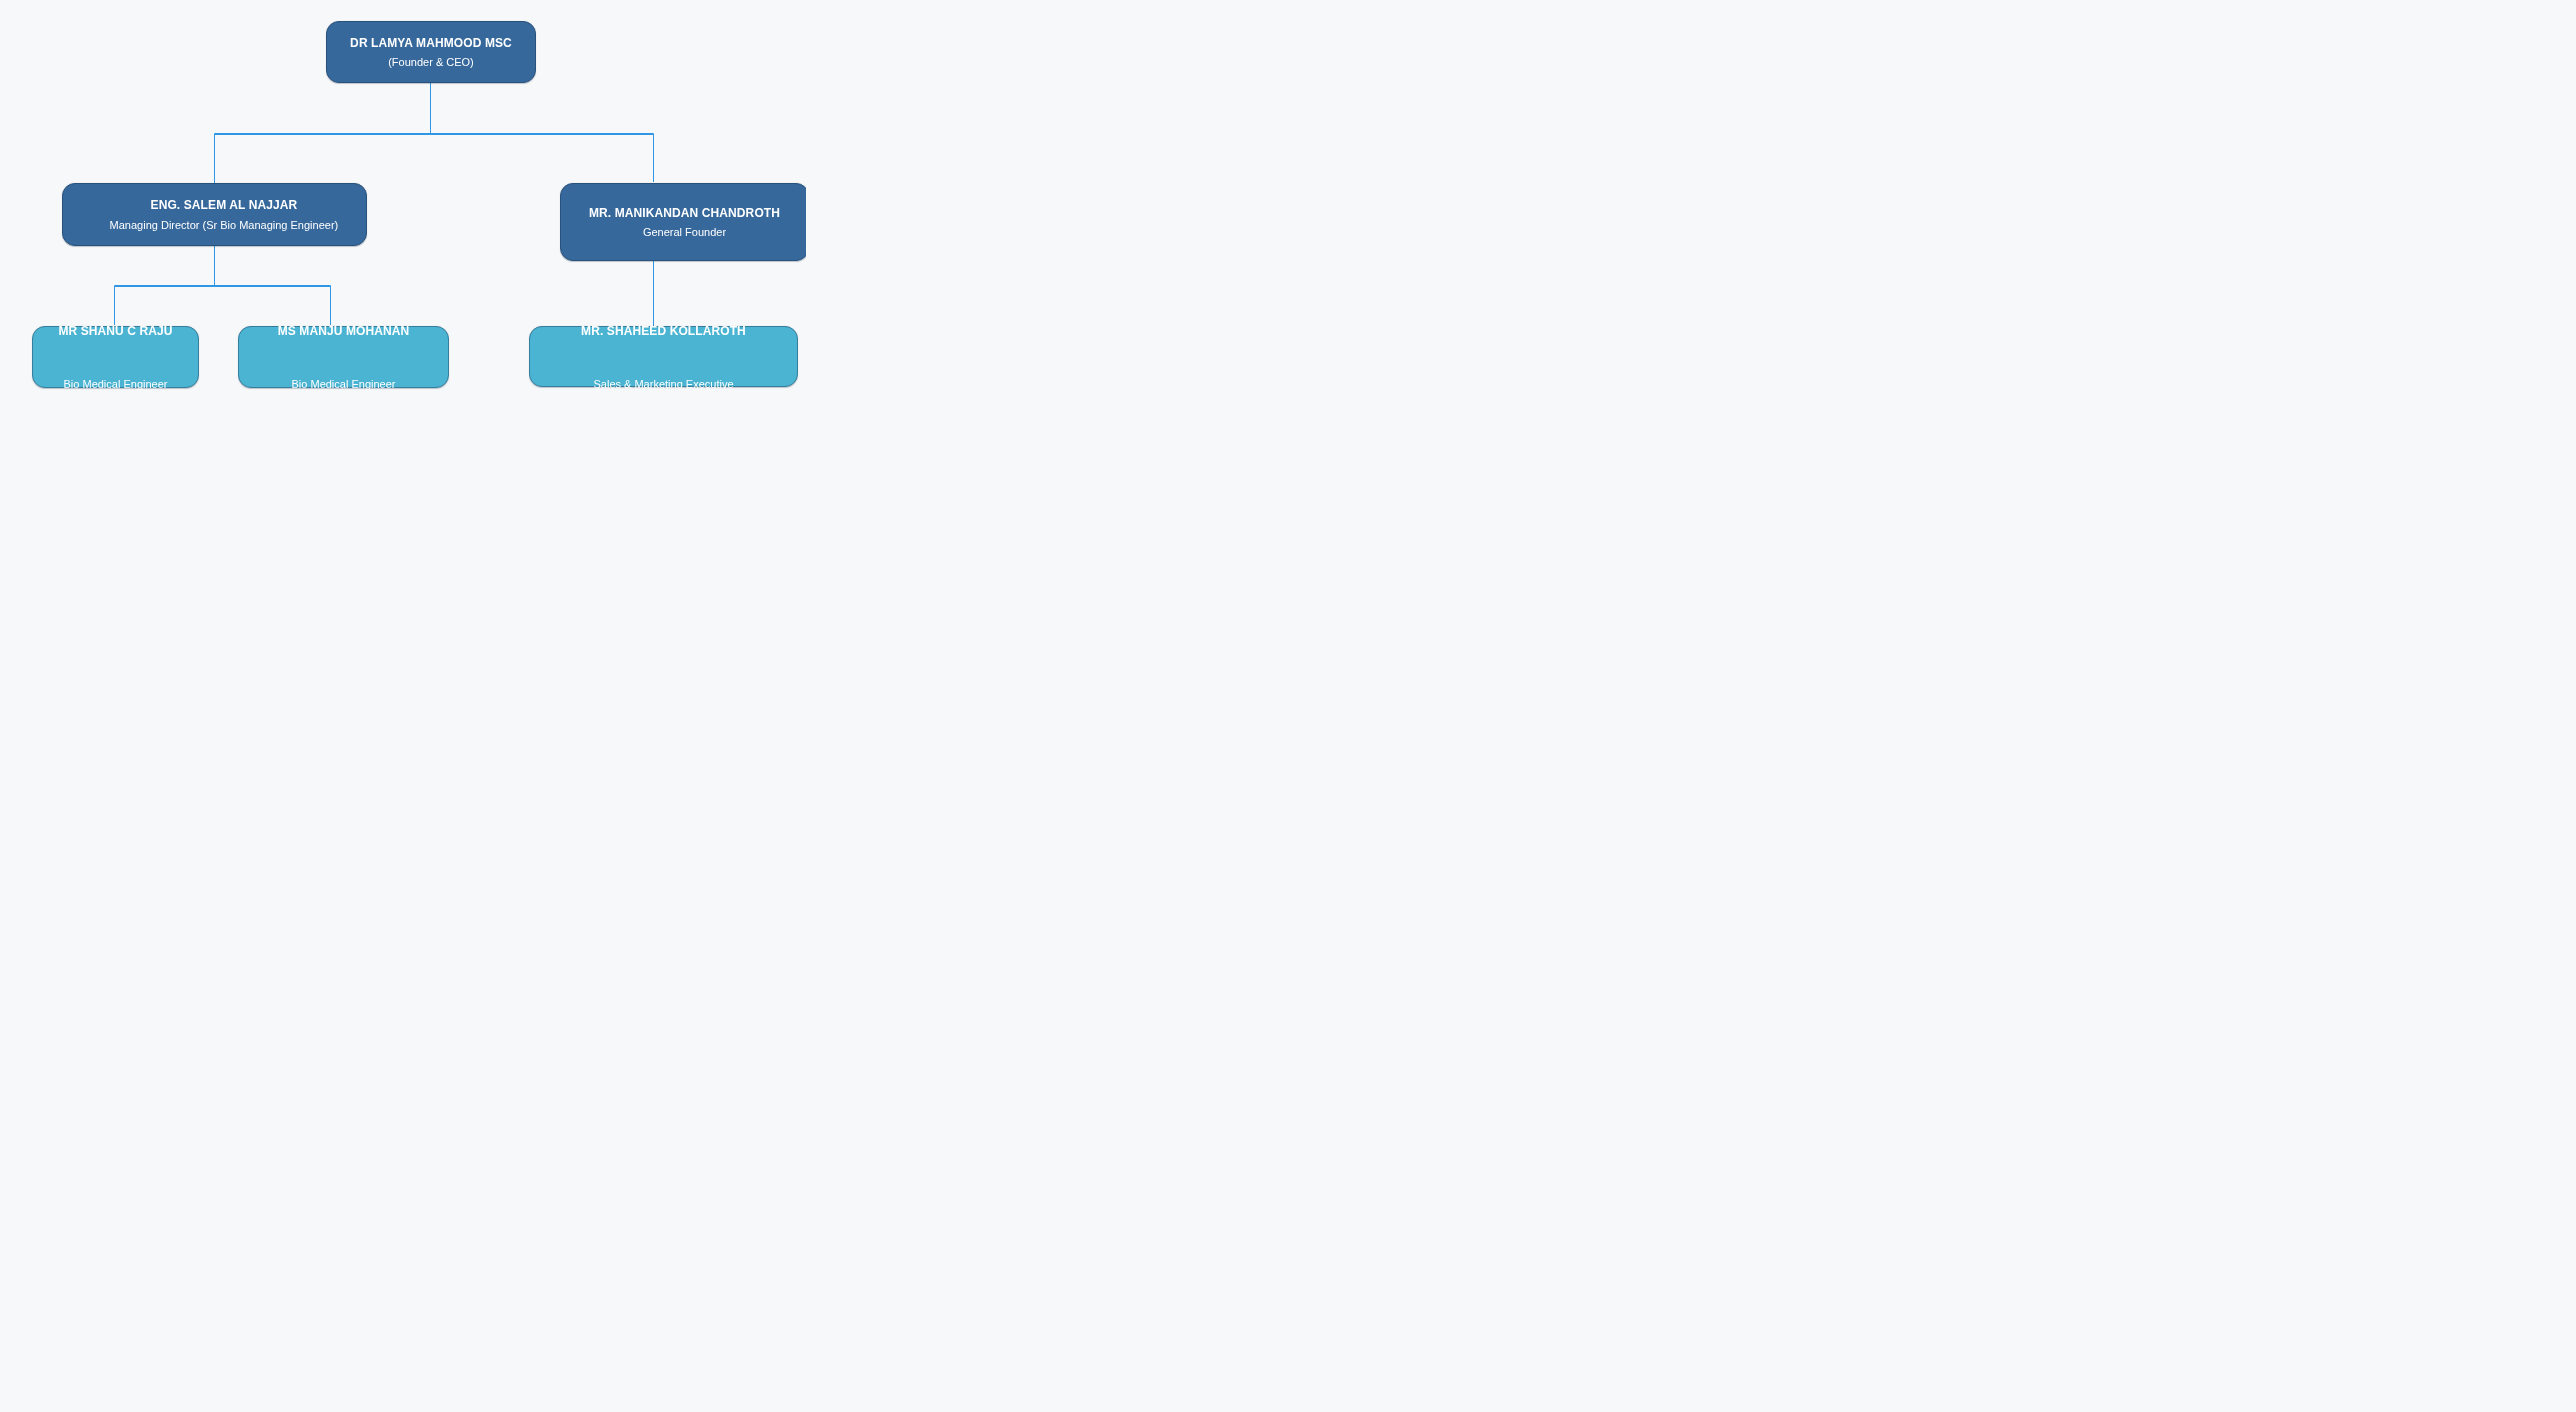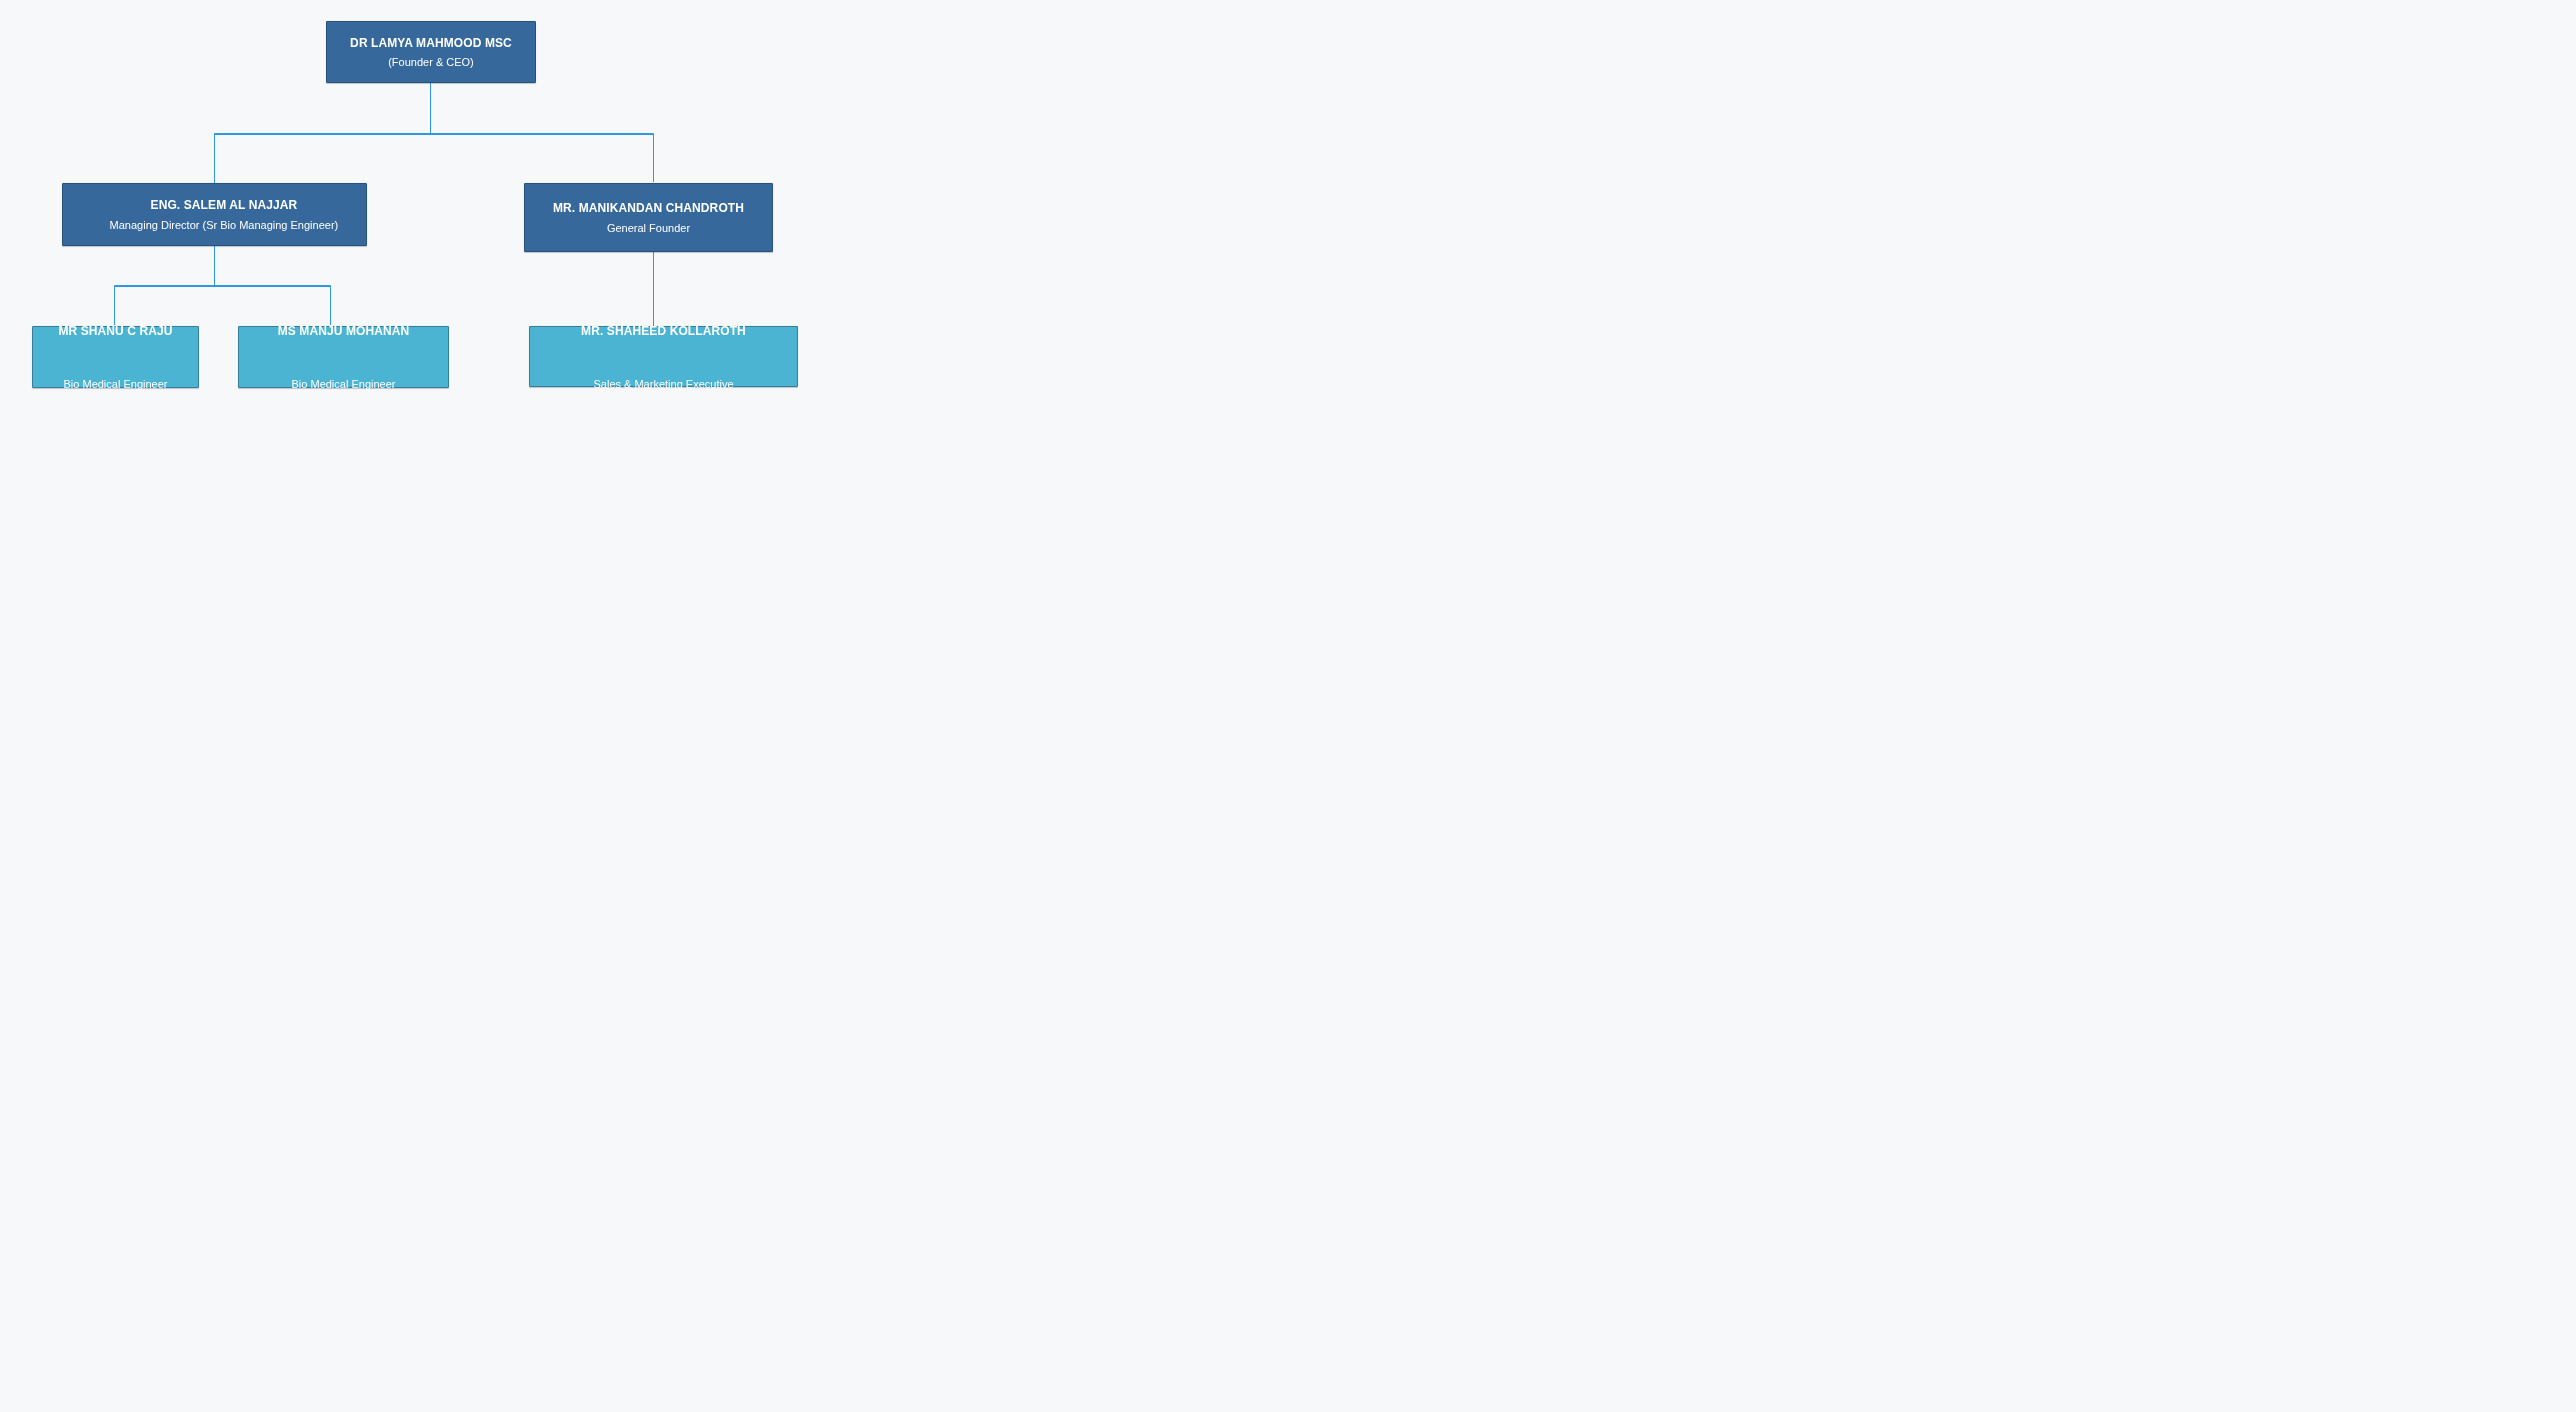--- a/index.html
+++ b/index.html
@@ -6,37 +6,37 @@
     --dark-fill:#36689b; --dark-border:#27527c;
     --light-fill:#4bb4d2; --light-border:#357e9d;
     --connector:#2f97e4; --text:#ffffff; --bg:#f7f8fa;
   }
   html,body{margin:0;padding:0;background:var(--bg);}
   .stage{
     position:relative; width:806px; height:401px; background:var(--bg);
     font-family:"Liberation Sans", sans-serif; overflow:hidden;
   }
   .node{
-    position:absolute; box-sizing:border-box; border-radius:1px;
+    position:absolute; box-sizing:border-box; border-radius:13px;
     display:flex; flex-direction:column; align-items:center; justify-content:center;
     gap:4.1px; text-align:center; color:var(--text); padding:3.1px 5.2px;
     box-shadow:0 0.5px 1px rgba(20,40,60,.25);
   }
   .node.dark{ background:var(--dark-fill); border:1px solid var(--dark-border); }
   .node.light{ background:var(--light-fill); border:1px solid var(--light-border);gap:38px; }
   .node .name{ font-weight:700; font-size:12px; line-height:16px; letter-spacing:0.1px; }
   .node .role{ font-weight:400; font-size:11px; line-height:14px; }
   .conn{ position:absolute; background:var(--connector); }
   .conn.v{ width:1px; }
   .conn.h{ height:2.1px; border-radius:1px; }
 
   
   #node-ceo      { left:326px;  top:20.6px;  width:210px; height:62px; }
   #node-md       { left:62px;  top:183px; width:305px; height:63px;padding-left:24px; }
-  #node-gm       { left:524px; top:183px; width:249px; height:69px; }
+  #node-gm       { left:560px; top:183px; width:249px; height:78px; }
   #node-bme1     { left:32px;   top:326px; width:167px; height:62px; }
   #node-bme2     { left:238px;  top:326px; width:211px; height:62px; }
   #node-sme      { left:529px; top:326px; width:269px; height:61px; }
 
   
   #c-ceo-stem    { left:430px;  top:82px; height:52px; }
   #c-top-rail    { left:214px;  top:133px; width:440px;  }
   #c-md-drop     { left:214px;  top:134px; height:49px;  }
   #c-gm-drop     { left:653px; top:134px; height:48px;  }
   #c-md-stem     { left:214px;  top:246px; height:40px;  }

